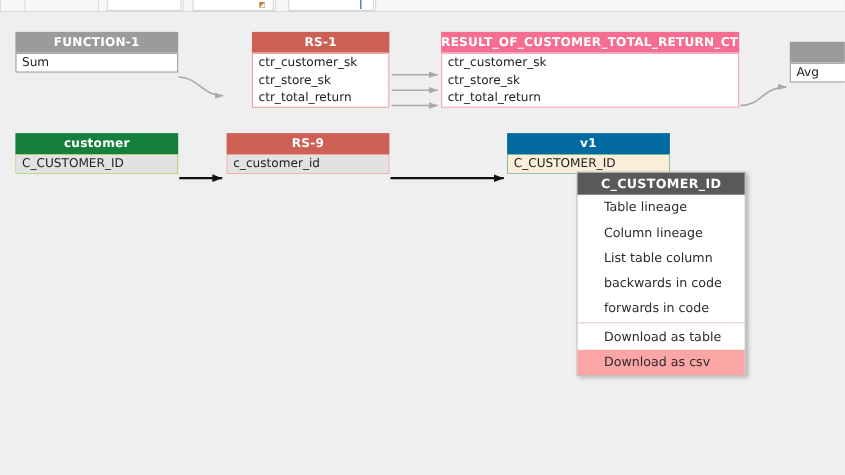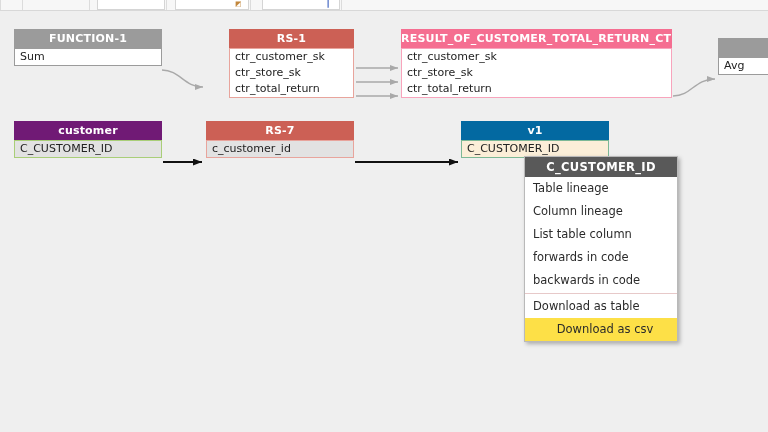--- a/index.html
+++ b/index.html
@@ -69,21 +69,21 @@
   .node-row.sel-gray{background:#e2e2e2;}
   .node-row.sel-cream{background:#fbeed8;}
 
   
   .skin-fn  .node-header{background:#9b9b9b;}
   .skin-fn  .node-body{border:1px solid #9b9b9b;}
   .skin-rs  .node-header{background:#cc6055;}
   .skin-rs  .node-body{border:1px solid #e8a49c;}
   .skin-pink .node-header{background:#f56e91;}
   .skin-pink .node-body{border:1px solid #f8a4bc;}
-  .skin-lgreen .node-header{background:#701a75;}
+  .skin-lgreen .node-header{background:#15803d;}
   .skin-lgreen .node-body{border:1px solid #a9ce78;}
   .skin-dgreen .node-header{background:#0369a1;text-align:center;}
   .skin-dgreen .node-body{border:1px solid #7cb896;}
 
   
   #ctx-menu{
     position:absolute;
     width:152px;
     background:#ffffff;
     border:1px solid #b9b9b9;
@@ -91,26 +91,26 @@
     z-index:40;
   }
   #ctx-menu .ctx-title{
     height:20px;line-height:20px;
     background:#595959;color:#ffffff;
     text-align:center;font-size:11.5px;font-weight:bold;
     letter-spacing:.3px;
   }
   #ctx-menu .ctx-item{
     height:23px;line-height:23px;
-    padding-left:8px;
+    padding-left:24px;
     font-size:11.5px;
     color:#2b2b2b;
     white-space:nowrap;
   }
-  #ctx-menu .ctx-item.hl{background:#fde047;text-align:center;}
+  #ctx-menu .ctx-item.hl{background:#fca5a5;}
   #ctx-menu .ctx-sep{
     height:0;border-top:1px solid #e7c9c9;
     margin:1px 0 1px 0;
   }
 </style>
 </head>
 <body>
 
 <div id="toolbar">
     <div class="tb-div" style="left: 0px;"></div>
@@ -175,39 +175,39 @@
           <div class="node-row">Avg</div>
         </div>
       </div>
       <div class="node skin-lgreen" style="left: 14px; top: 110px; width: 148px;">
         <div class="node-header">customer</div>
         <div class="node-body">
           <div class="node-row sel-gray">C_CUSTOMER_ID</div>
         </div>
       </div>
       <div class="node skin-rs" style="left: 206px; top: 110px; width: 148px;">
-        <div class="node-header">RS-7</div>
+        <div class="node-header">RS-9</div>
         <div class="node-body">
           <div class="node-row sel-gray">c_customer_id</div>
         </div>
       </div>
       <div class="node skin-dgreen" style="left: 461px; top: 110px; width: 148px;">
         <div class="node-header">v1</div>
         <div class="node-body">
           <div class="node-row sel-cream">C_CUSTOMER_ID</div>
         </div>
       </div>
     </div>
 </div>
 
 <div id="ctx-menu" style="left: 524px; top: 156px;">
   <div class="ctx-title">C_CUSTOMER_ID</div>
   <div id="ctx-items">
       <div class="ctx-item">Table lineage</div>
       <div class="ctx-item">Column lineage</div>
       <div class="ctx-item">List table column</div>
+      <div class="ctx-item">backwards in code</div>
       <div class="ctx-item">forwards in code</div>
-      <div class="ctx-item">backwards in code</div>
       <div class="ctx-sep"></div>
       <div class="ctx-item">Download as table</div>
       <div class="ctx-item hl">Download as csv</div>
     </div>
 </div>
 
 </body></html>

